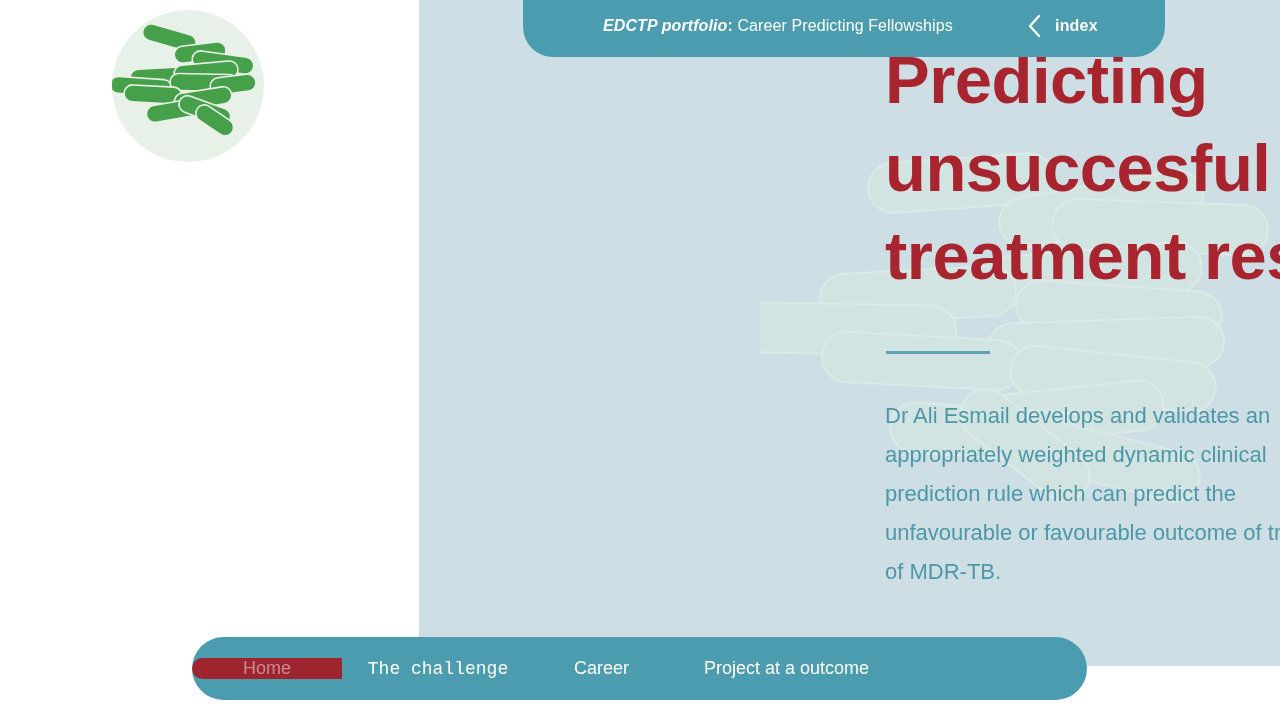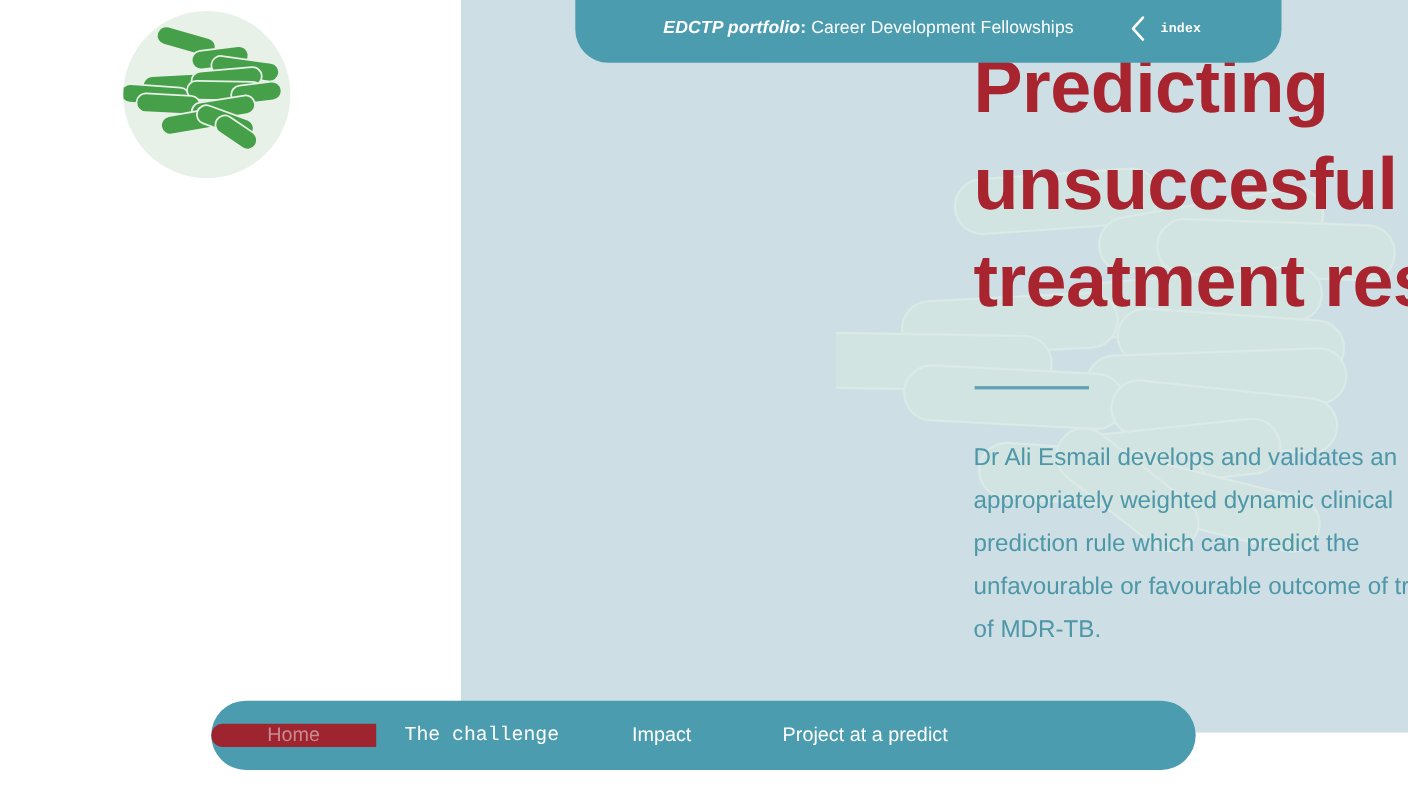--- a/index.html
+++ b/index.html
@@ -94,25 +94,24 @@
     left: 505px;
     top: 14px;
     display: flex;
     align-items: center;
     gap: 14px;
     cursor: pointer;
     user-select: none;
   }
   .chev-icon { display: block; width: 13px; height: 24px; }
   .index-label {
-    font-size: 12px;
+    font-size: 16px;
     font-weight: 700;
     color: #ffffff;
     letter-spacing: .2px;
-    font-family: Liberation Mono, monospace;
   }
 
   
   .headline {
     position: absolute;
     left: 466px;
     top: 36px;
     width: 680px;
     font-size: 67px;
     line-height: 88px;
@@ -231,33 +230,33 @@
     <div class="headline">Predicting unsuccesful MDR-TB treatment response</div>
 
     <div class="divider"></div>
 
     <div class="lede">Dr Ali Esmail develops and validates an appropriately weighted dynamic clinical prediction rule which can predict the unfavourable or favourable outcome of treatment of MDR-TB.</div>
   </div>
 
   <div class="topbar">
     <div class="breadcrumb">
       <span class="bc-strong">EDCTP portfolio</span><span class="bc-sep">:</span>
-      <span class="bc-light">Career Development Fellowships</span>
+      <span class="bc-light">Career Predicting Fellowships</span>
     </div>
 
     <div class="index-link">
       <span class="chev-icon-wrap">
         <svg class="chev-icon" viewBox="0 0 13 24" xmlns="http://www.w3.org/2000/svg" aria-hidden="true">
           <polyline points="11,2 2,12 11,22" fill="none" stroke="#ffffff" stroke-width="2.4" stroke-linecap="round" stroke-linejoin="round"></polyline>
         </svg>
       </span>
       <span class="index-label">index</span>
     </div>
   </div>
 
   <div class="navbar">
     <div class="nav-item active nav-w-home">Home</div>
     <div class="nav-item nav-w-challenge">The challenge</div>
-    <div class="nav-item nav-w-impact">Impact</div>
-    <div class="nav-item nav-w-glance">Project at a predict</div>
+    <div class="nav-item nav-w-impact">Career</div>
+    <div class="nav-item nav-w-glance">Project at a outcome</div>
   </div>
 
 </div>
 
 </body></html>

